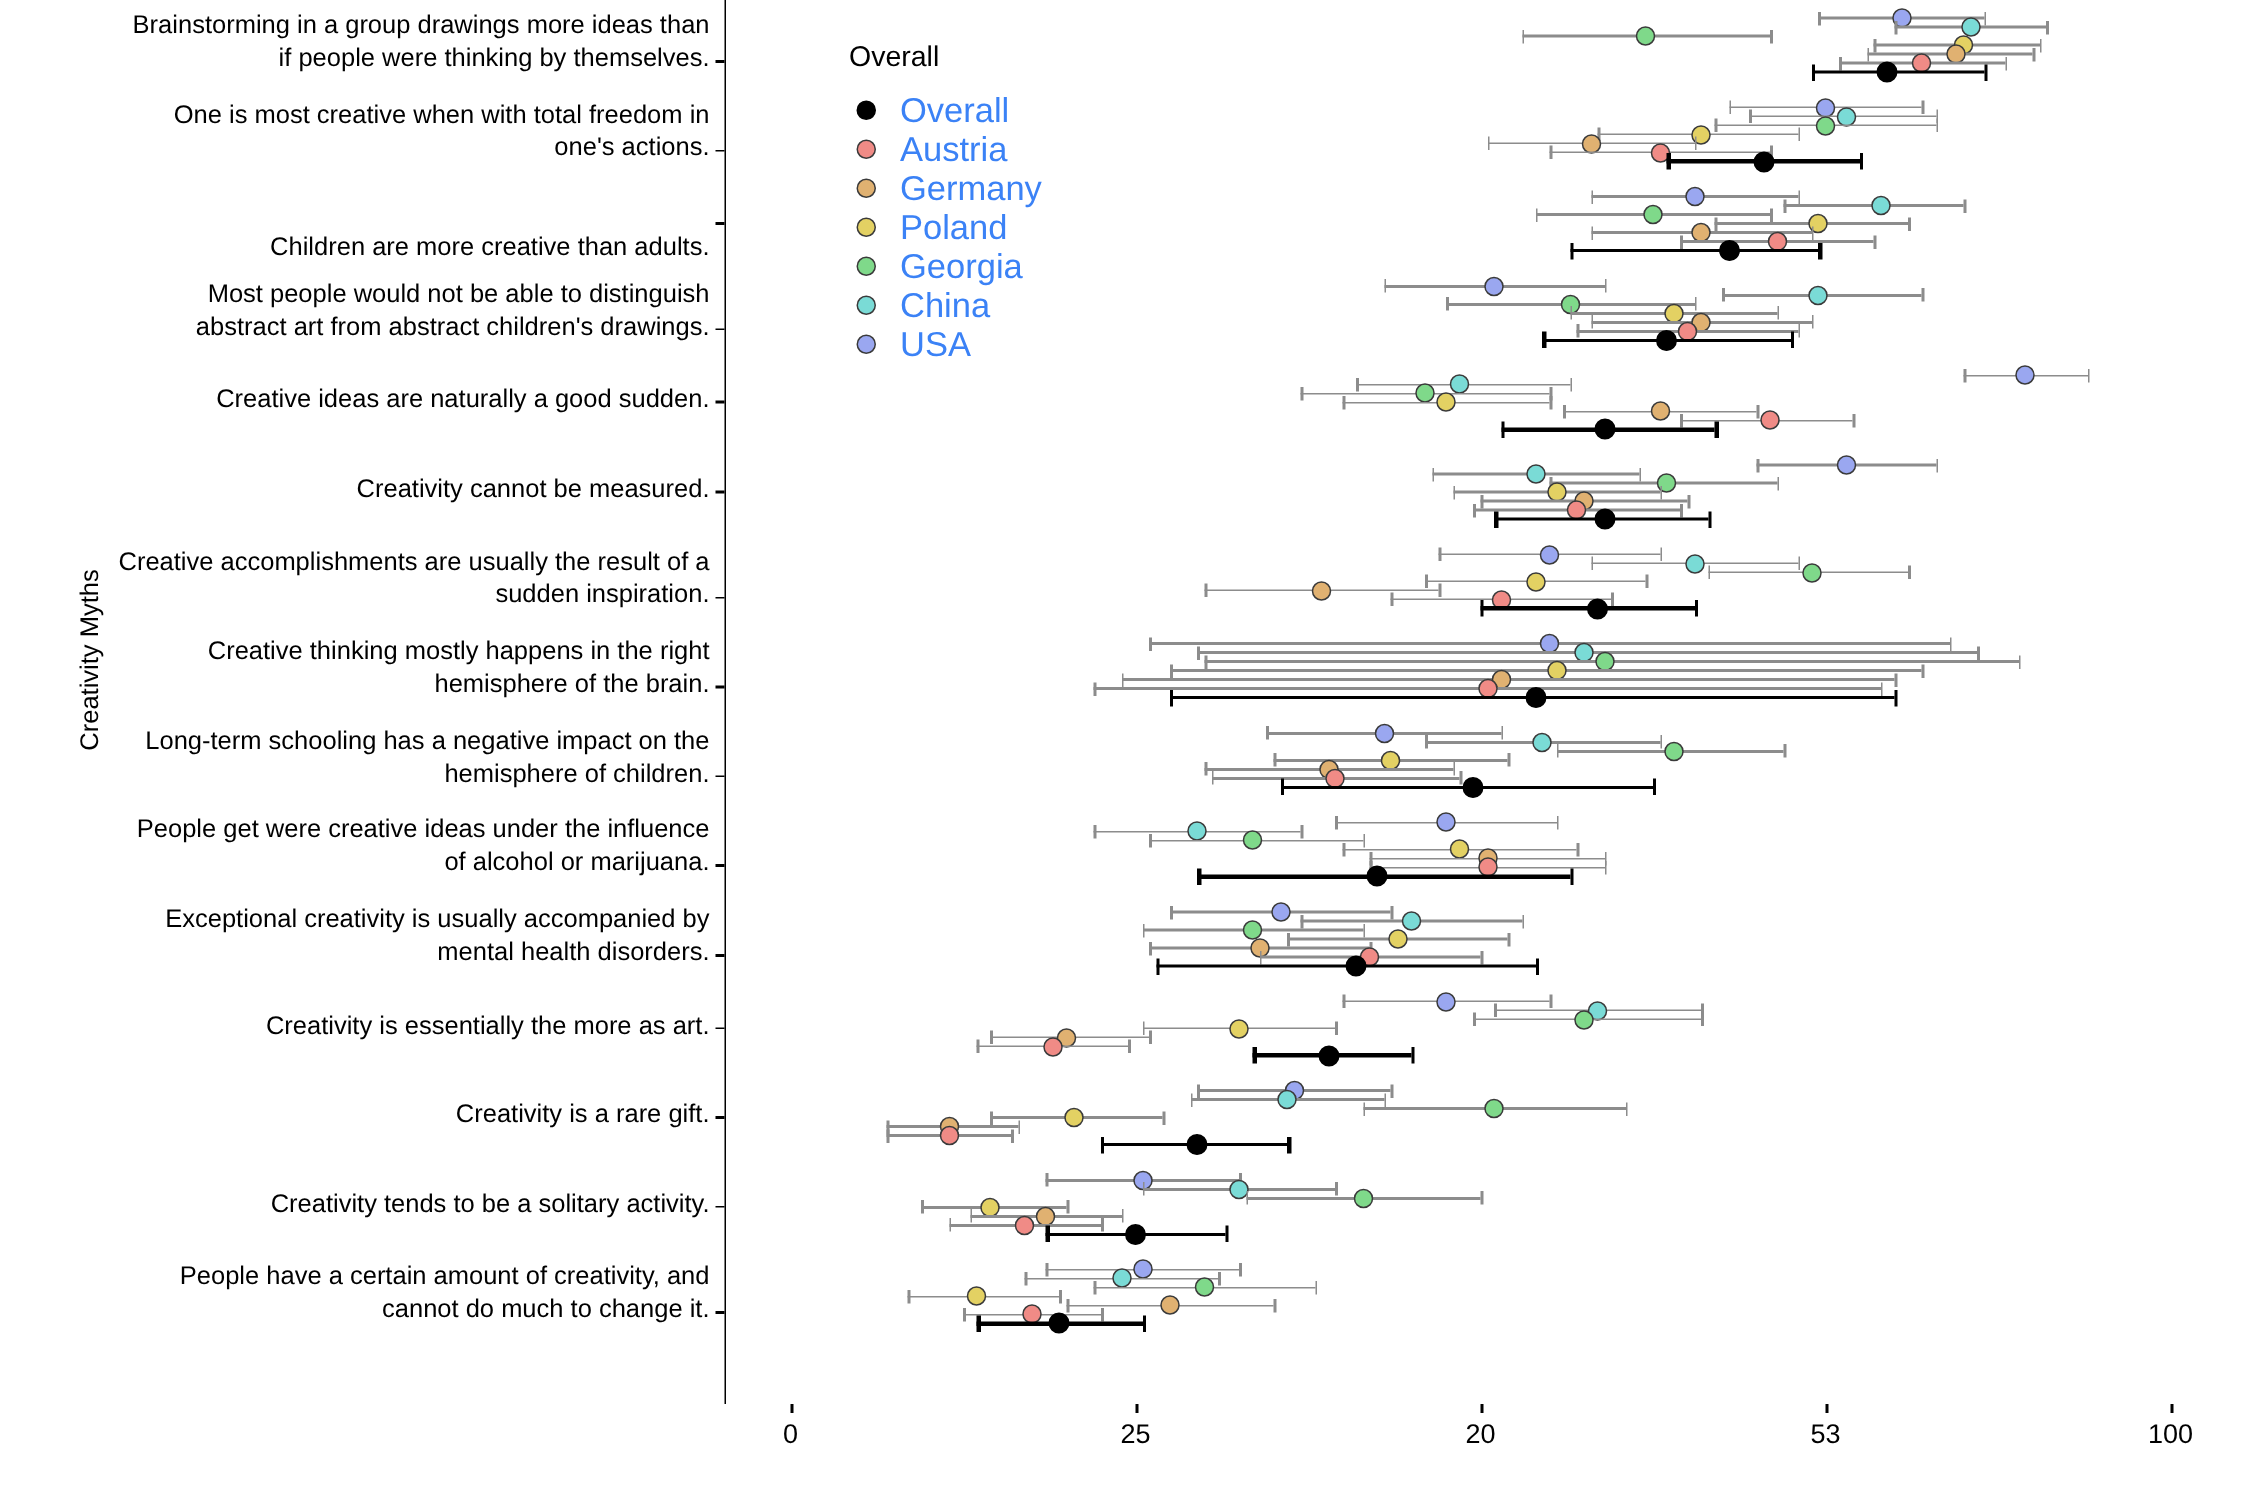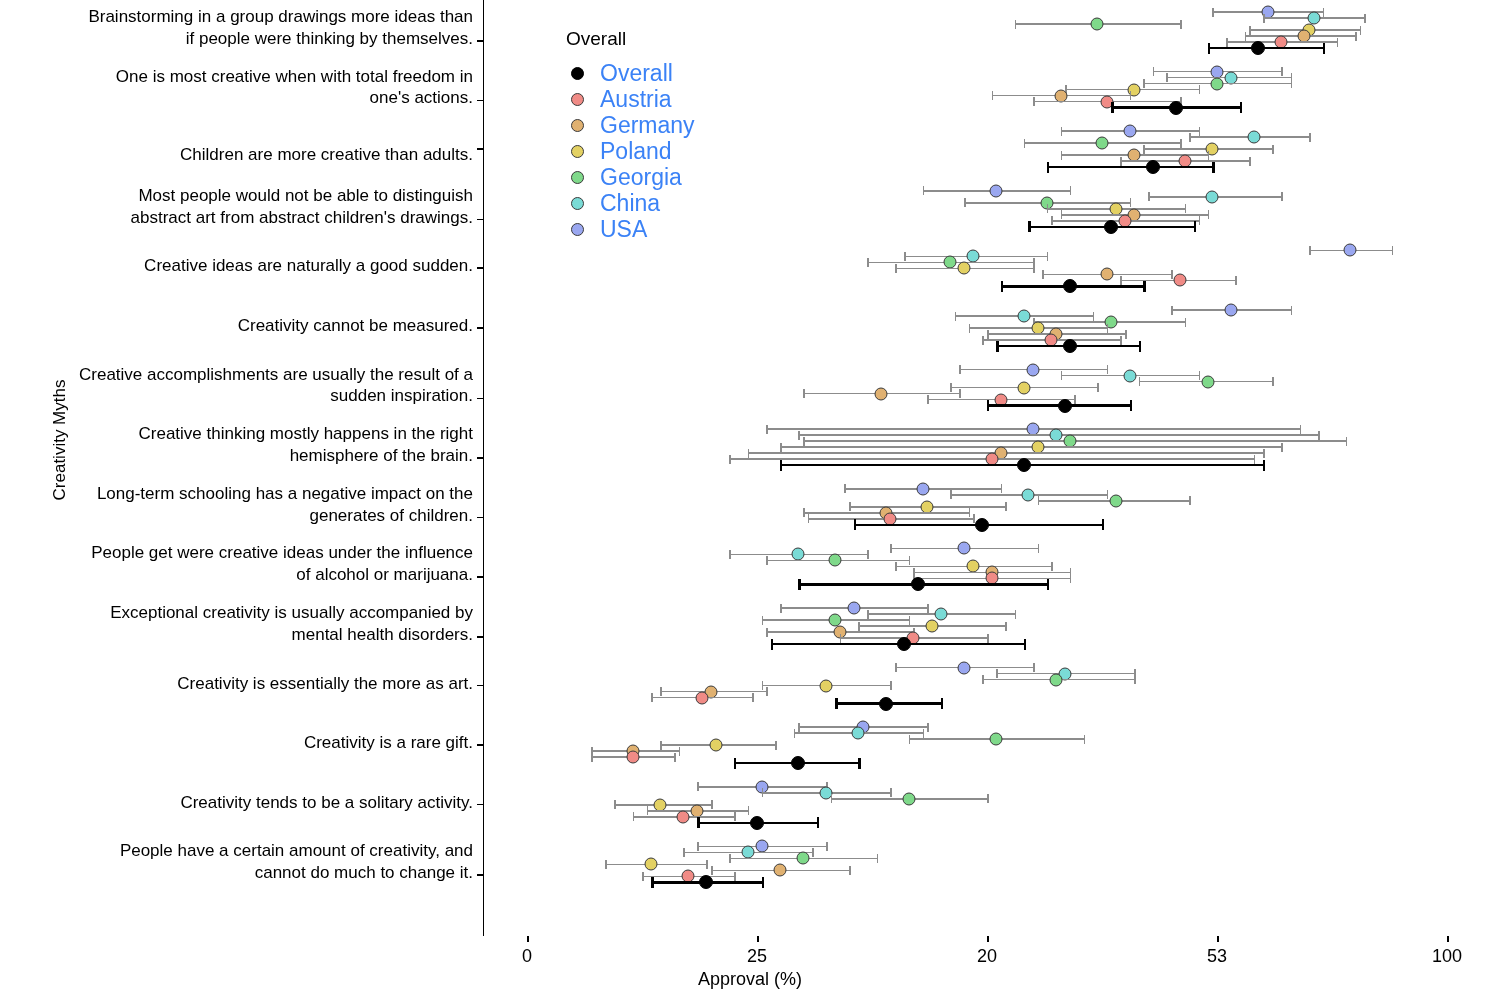--- a/index.html
+++ b/index.html
@@ -586,37 +586,37 @@
       <div class="cap overall" style="left: 761.6px; top: 876.9px;"></div>
       <div class="pt overall" style="left: 706.4px; top: 882.4px; background: rgb(0, 0, 0);"></div>
     </div>
   <div id="ylabels-layer">
       <div class="ylabel" style="right: 1027px; width: 470px; top: 6px;">Brainstorming in a group drawings more ideas than
 if people were thinking by themselves.</div>
       <div class="ytick" style="left: 477px; top: 40px;"></div>
       <div class="ylabel" style="right: 1027px; width: 470px; top: 65.6px;">One is most creative when with total freedom in
 one's actions.</div>
       <div class="ytick" style="left: 477px; top: 99.6px;"></div>
-      <div class="ylabel" style="right: 1027px; width: 470px; top: 144px; text-align: right;">Children are more creative than adults.</div>
+      <div class="ylabel" style="right: 1027px; width: 470px; top: 154px; text-align: right;">Children are more creative than adults.</div>
       <div class="ytick" style="left: 477px; top: 148.2px;"></div>
       <div class="ylabel" style="right: 1027px; width: 470px; top: 184.8px;">Most people would not be able to distinguish
 abstract art from abstract children's drawings.</div>
       <div class="ytick" style="left: 477px; top: 218.8px;"></div>
       <div class="ylabel" style="right: 1027px; width: 470px; top: 255.4px;">Creative ideas are naturally a good sudden.</div>
       <div class="ytick" style="left: 477px; top: 267.4px;"></div>
       <div class="ylabel" style="right: 1027px; width: 470px; top: 315px;">Creativity cannot be measured.</div>
       <div class="ytick" style="left: 477px; top: 327px;"></div>
       <div class="ylabel" style="right: 1027px; width: 470px; top: 363.6px;">Creative accomplishments are usually the result of a
 sudden inspiration.</div>
       <div class="ytick" style="left: 477px; top: 397.6px;"></div>
       <div class="ylabel" style="right: 1027px; width: 470px; top: 423.2px;">Creative thinking mostly happens in the right
 hemisphere of the brain.</div>
       <div class="ytick" style="left: 477px; top: 457.2px;"></div>
       <div class="ylabel" style="right: 1027px; width: 470px; top: 482.8px;">Long-term schooling has a negative impact on the
-generates of children.</div>
+hemisphere of children.</div>
       <div class="ytick" style="left: 477px; top: 516.8px;"></div>
       <div class="ylabel" style="right: 1027px; width: 470px; top: 542.4px;">People get were creative ideas under the influence
 of alcohol or marijuana.</div>
       <div class="ytick" style="left: 477px; top: 576.4px;"></div>
       <div class="ylabel" style="right: 1027px; width: 470px; top: 602px;">Exceptional creativity is usually accompanied by
 mental health disorders.</div>
       <div class="ytick" style="left: 477px; top: 636px;"></div>
       <div class="ylabel" style="right: 1027px; width: 470px; top: 672.6px;">Creativity is essentially the more as art.</div>
       <div class="ytick" style="left: 477px; top: 684.6px;"></div>
       <div class="ylabel" style="right: 1027px; width: 470px; top: 732.2px;">Creativity is a rare gift.</div>
@@ -633,21 +633,20 @@
       <div class="xtick" style="left: 757px;"></div>
       <div class="xtick-label" style="left: 757px;">25</div>
       <div class="xtick" style="left: 987px;"></div>
       <div class="xtick-label" style="left: 987px;">20</div>
       <div class="xtick" style="left: 1217px;"></div>
       <div class="xtick-label" style="left: 1217px;">53</div>
       <div class="xtick" style="left: 1447px;"></div>
       <div class="xtick-label" style="left: 1447px;">100</div>
     </div>
 
-  <div class="axis-title-x">Approval (%)</div>
 
   <div id="legend">
     <div class="legend-title">Overall</div>
     <div id="legend-rows">
         <div class="legend-row">
           <span class="legend-key">
             <span class="legend-dot" style="background: rgb(0, 0, 0); border-color: rgb(0, 0, 0);"></span>
           </span>
           <span class="legend-label">Overall</span>
         </div>

